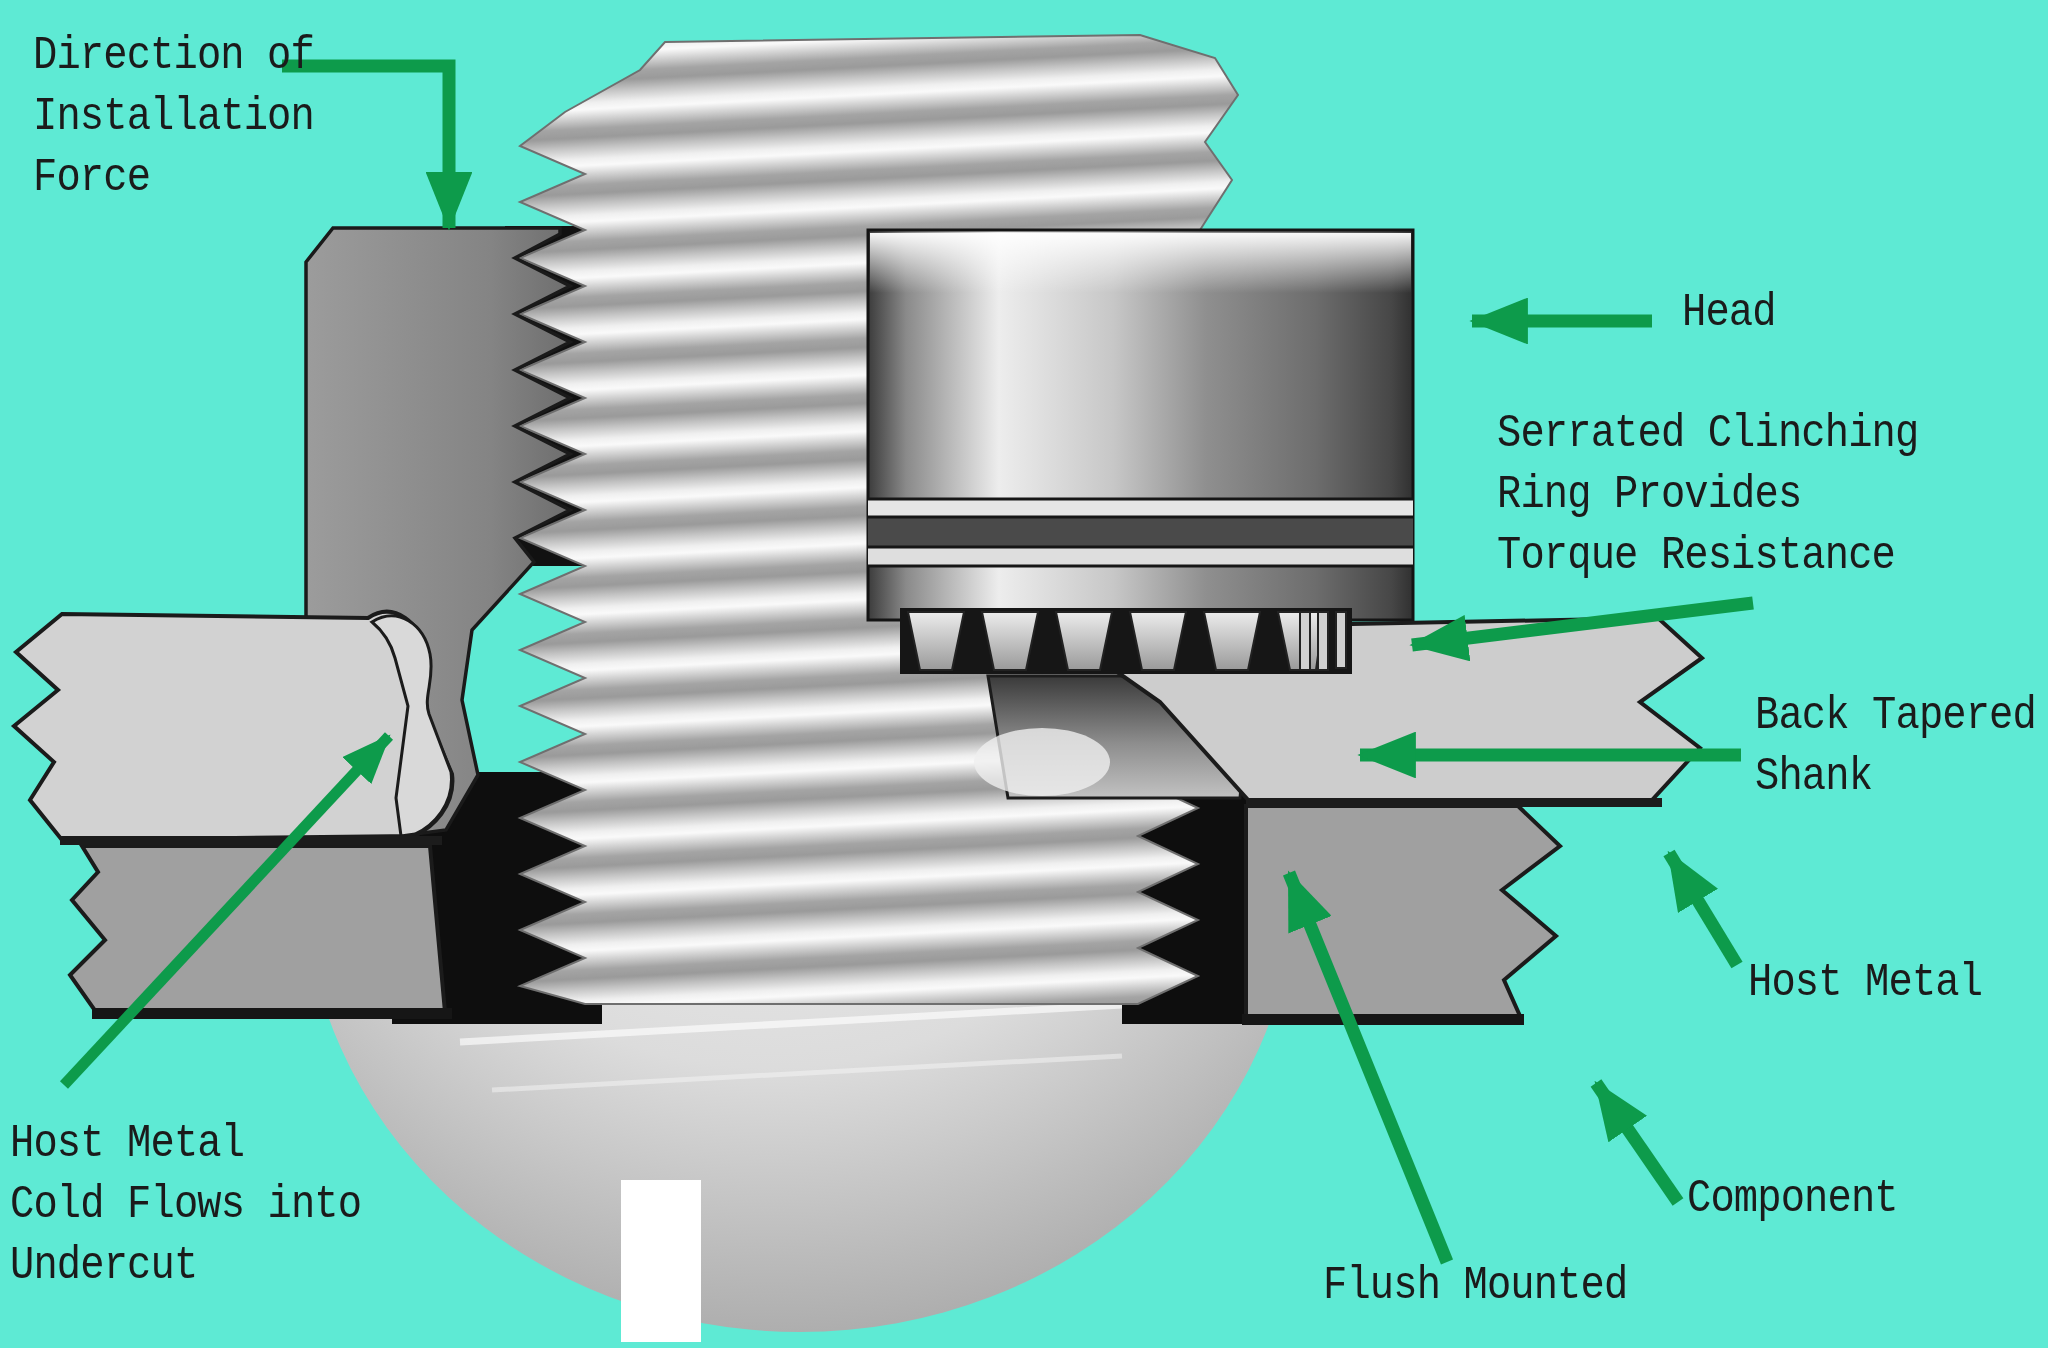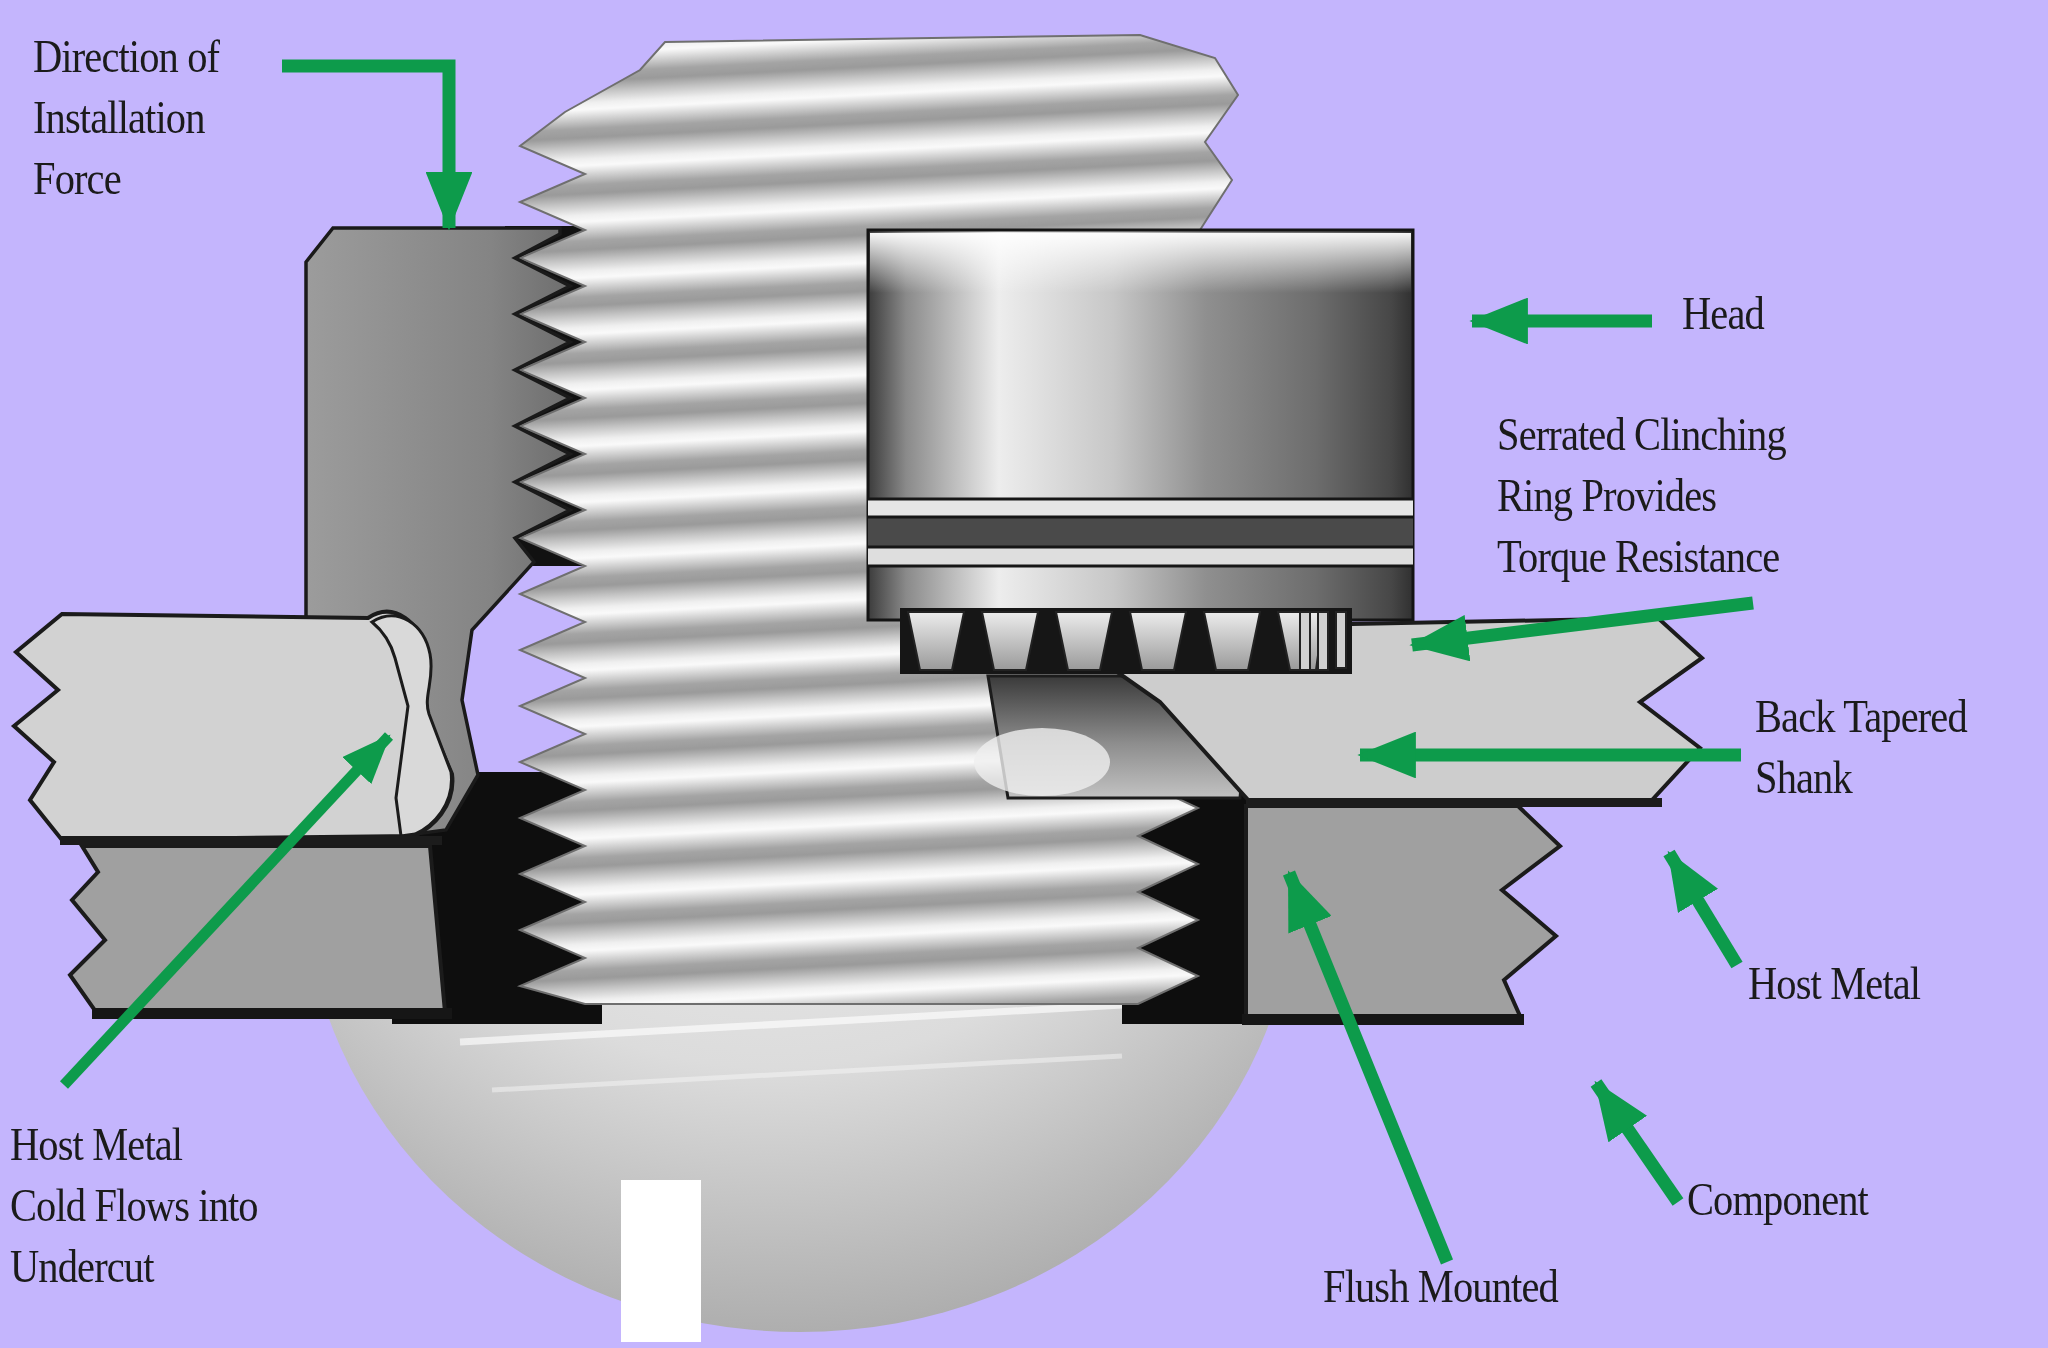--- a/index.html
+++ b/index.html
@@ -1,21 +1,21 @@
 <!DOCTYPE html>
 <html><head>
 <meta charset="utf-8">
 <style>
   html,body{margin:0;padding:0;background:#ffffff;}
   .stage{
     position:relative;
     width:2048px;height:1348px;
-    background:#c4b5fd;
+    background:#5eead4;
     overflow:hidden;
-    font-family:Liberation Serif, serif;
+    font-family:Liberation Mono, monospace;
   }
   svg.art{position:absolute;left:0;top:0;}
   .lbl{
     position:absolute;
     color:#1b1b1b;
     font-size:46px;
     line-height:61px;
     letter-spacing:-1px;
     transform:scaleX(.88);
     transform-origin:0 0;

